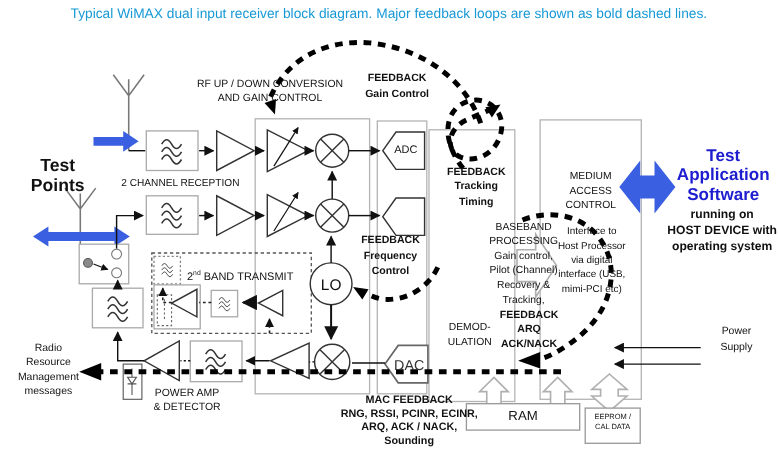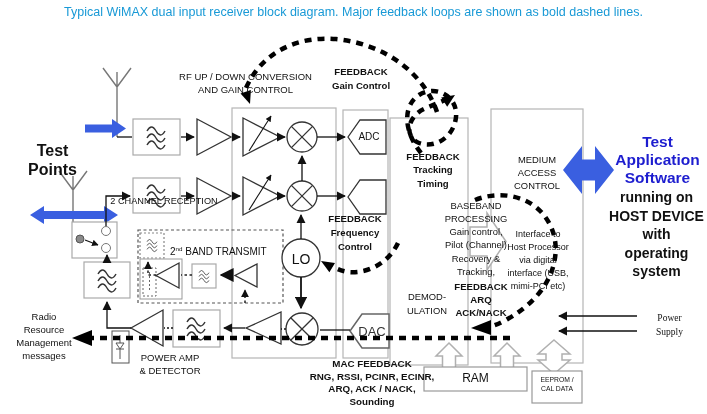--- a/index.html
+++ b/index.html
@@ -4,32 +4,32 @@
 <style>
   html,body{margin:0;padding:0;background:#fff;}
   .stage{position:relative;width:707px;height:414px;background:#fff;
          font-family:"Liberation Sans",sans-serif;overflow:hidden;}
   svg{position:absolute;left:0;top:0;}
   .lbl{position:absolute;white-space:pre-line;text-align:center;color:#111;line-height:1.22;}
   .b{font-weight:bold;}
   .title{left:0;top:5px;width:707px;font-size:12.5px;color:#1899d6;}
   .test-points{left:5px;top:141px;width:95px;font-size:16px;font-weight:bold;line-height:1.2;}
   .rf-updown{left:148px;top:71px;width:195px;font-size:9.5px;line-height:1.35;}
-  .two-channel{left:93px;top:161px;width:142px;font-size:9.2px;margin-top:35px;}
+  .two-channel{left:93px;top:161px;width:142px;font-size:9.2px;}
   .fb-gain{left:312px;top:65px;width:98px;font-size:9.6px;line-height:1.45;}
   .fb-track{left:397px;top:150px;width:72px;font-size:9.6px;line-height:1.4;}
   .baseband{left:388px;top:199px;width:80px;font-size:9.4px;line-height:1.4;margin-left:48px;}
   .fb-freq{left:318px;top:212px;width:74px;font-size:9.6px;line-height:1.45;}
   .demod{left:396px;top:290px;width:62px;font-size:9.4px;line-height:1.45;}
   .fb-arq{left:446px;top:281px;width:70px;font-size:9.6px;line-height:1.35;}
   .mac-access{left:502px;top:154px;width:70px;font-size:9.4px;line-height:1.38;}
-  .iface{left:496px;top:204px;width:84px;font-size:9px;line-height:1.45;margin-top:24px;}
+  .iface{left:496px;top:204px;width:84px;font-size:9px;line-height:1.45;}
   .tas{left:608px;top:133px;width:99px;font-size:15.5px;font-weight:bold;color:#1d1dcf;line-height:1.16;}
-  .tas-sub{left:606px;top:188px;width:101px;font-size:14px;font-weight:bold;line-height:1.33;}
-  .pwr{left:642px;top:311px;width:55px;font-size:9.5px;line-height:1.5;font-family:Liberation Serif, serif;}
+  .tas-sub{left:606px;top:188px;width:101px;font-size:11px;font-weight:bold;line-height:1.33;}
+  .pwr{left:642px;top:295px;width:55px;font-size:9.5px;line-height:1.5;}
   .rrm{left:6px;top:310px;width:76px;font-size:9.5px;line-height:1.37;}
   .pa-det{left:128px;top:352px;width:84px;font-size:9.5px;line-height:1.35;}
   .mac-fb{left:262px;top:358px;width:220px;font-size:9.8px;line-height:1.3;}
   .band2{left:170px;top:245px;width:115px;font-size:10px;text-align:left;white-space:nowrap;}
   .band2 .sup{vertical-align:super;font-size:0.62em;}
   .adc1{left:352px;top:131px;width:34px;font-size:10px;}
   .dac{left:355px;top:324px;width:34px;font-size:13px;color:#333;}
   .lo{left:288px;top:251px;width:26px;font-size:14px;}
   .ram{left:424px;top:371px;width:103px;font-size:12px;}
   .eeprom{left:532px;top:375px;width:50px;font-size:6.8px;line-height:1.35;}

